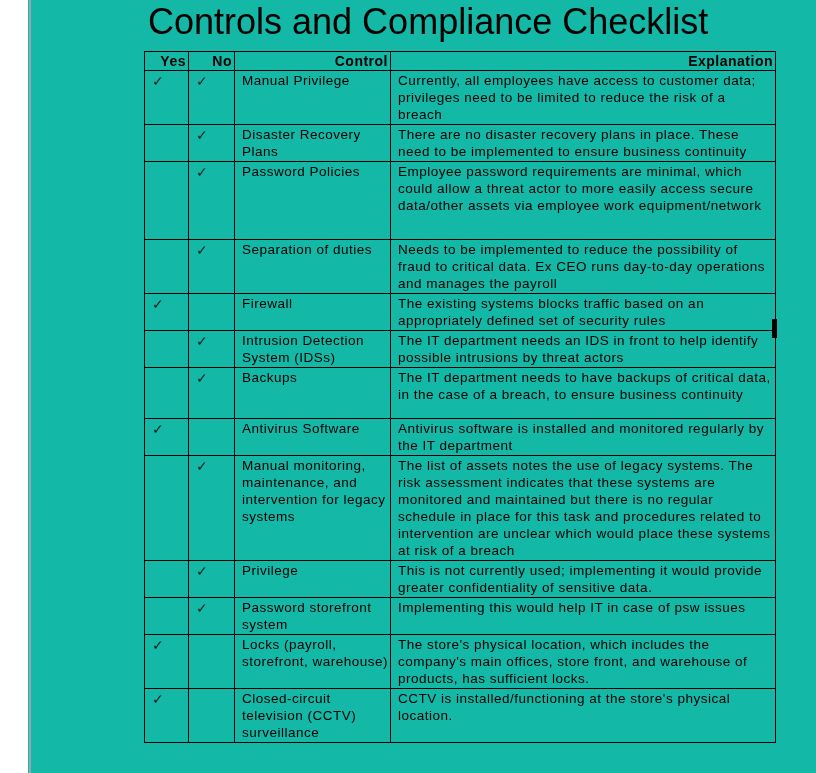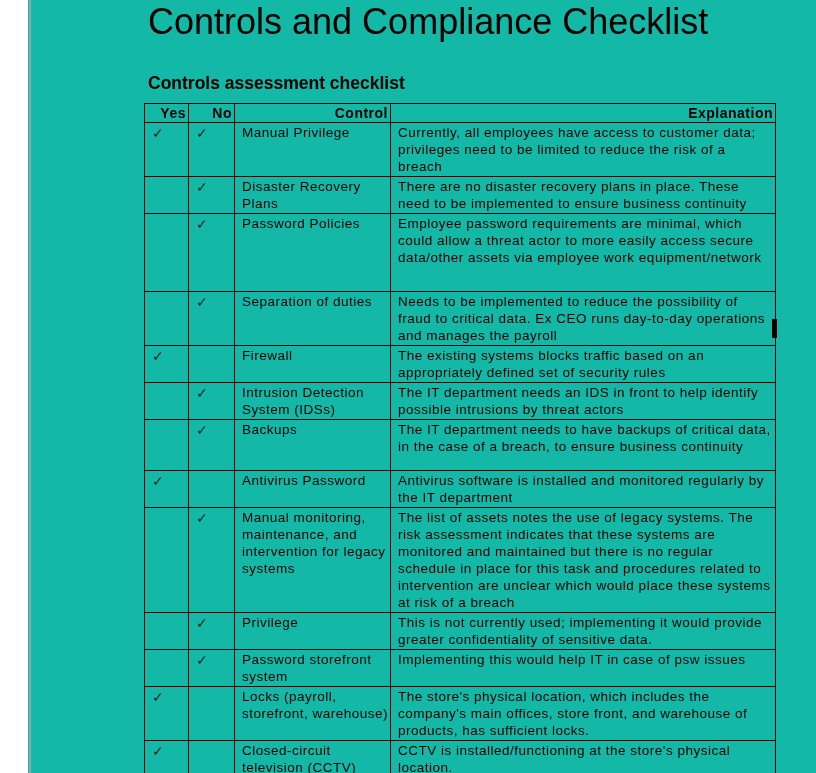--- a/index.html
+++ b/index.html
@@ -81,21 +81,20 @@
   }
 </style>
 </head>
 <body>
 
 <div class="screen">
   <div class="window-edge"></div>
 
   <div class="content">
     <h1 class="doc-title">Controls and Compliance Checklist</h1>
-    <h2 class="section-heading">Controls assessment checklist</h2>
 
     <table class="controls">
       <colgroup>
         <col class="w-yes">
           <col class="w-no">
           <col class="w-ctrl">
           <col class="w-expl">
       </colgroup>
       <thead>
         <tr style="height:19px">
@@ -144,21 +143,21 @@
         </tr>
         <tr style="height:51px">
           <td class="check"></td>
           <td class="check">✓</td>
           <td>Backups</td>
           <td class="c-expl">The IT department needs to have backups of critical data, in the case of a breach, to ensure business continuity</td>
         </tr>
         <tr style="height:35px">
           <td class="check">✓</td>
           <td class="check"></td>
-          <td>Antivirus Password</td>
+          <td>Antivirus Software</td>
           <td class="c-expl">Antivirus software is installed and monitored regularly by the IT department</td>
         </tr>
         <tr style="height:105px">
           <td class="check"></td>
           <td class="check">✓</td>
           <td>Manual monitoring, maintenance, and intervention for legacy systems</td>
           <td class="c-expl">The list of assets notes the use of legacy systems. The risk assessment indicates that these systems are monitored and maintained but there is no regular schedule in place for this task and procedures related to intervention are unclear which would place these systems at risk of a breach</td>
         </tr>
         <tr style="height:34px">
           <td class="check"></td>

